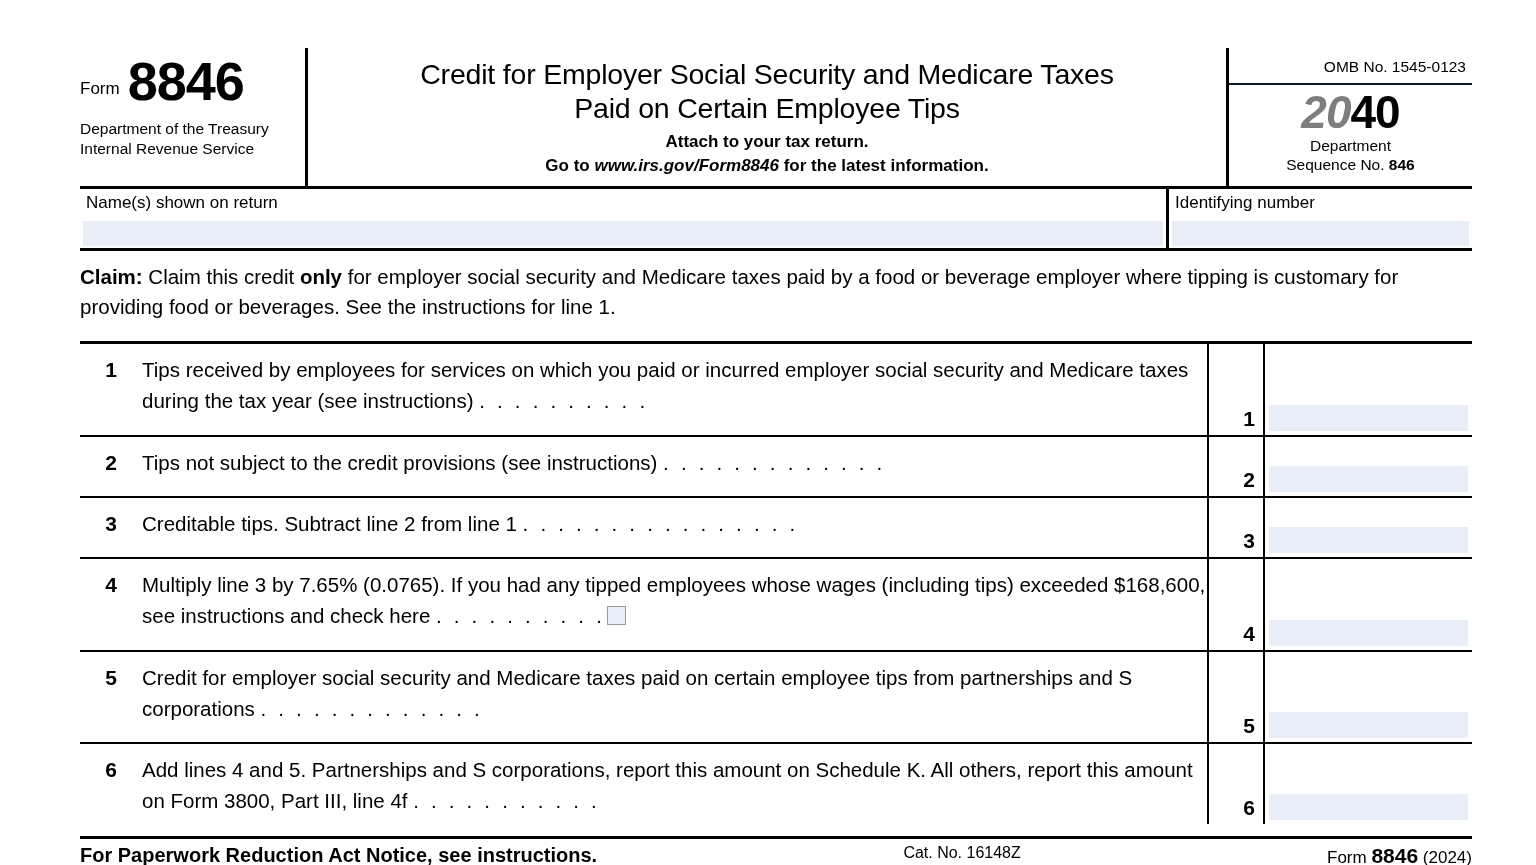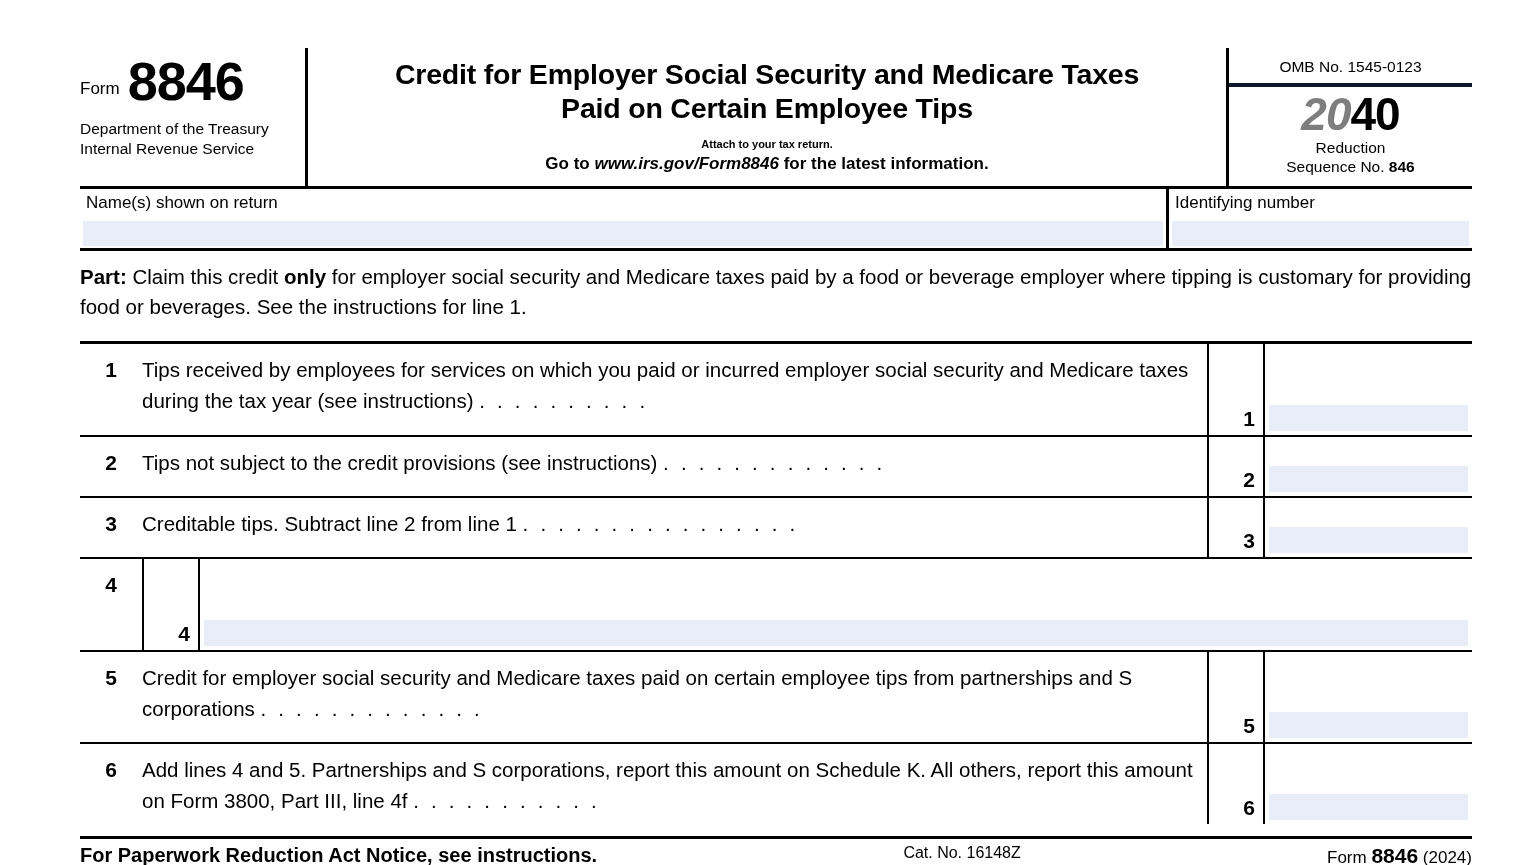--- a/index.html
+++ b/index.html
@@ -63,48 +63,49 @@
 
   .hdr-center {
     flex: 1;
     text-align: center;
     padding: 10px 14px 0 14px;
     box-sizing: border-box;
     border-right: 3px solid #000;
   }
   .title-main {
     font-size: 28.5px;
-    font-weight: bold;
+    font-weight: normal;
     line-height: 1.18;
     letter-spacing: -0.2px;
   }
   .title-sub {
-    font-size: 11px;
-    font-weight: bold;
-    margin-top: 13px;
+    font-size: 17px;
+    font-weight: bold;
+    margin-top: 7px;
   }
   .title-sub2 {
     font-size: 17px;
     font-weight: bold;
     margin-top: 4px;
   }
   .title-sub2 em {
     font-style: italic;
   }
 
   .hdr-right {
     width: 243px;
     box-sizing: border-box;
     text-align: center;
     position: relative;
   }
   .omb {
     font-size: 15.5px;
     padding: 10px 6px 7px 6px;
-    border-bottom: 4px solid #0f172a;
+    border-bottom: 2px solid #0f172a;
+    text-align: right;
   }
   .year {
     font-size: 46px;
     font-weight: bold;
     letter-spacing: -1px;
     line-height: 1.0;
     padding-top: 4px;
   }
   .year .light {
     color: #7e7e7e;
@@ -304,42 +305,42 @@
       <div class="title-sub">Attach to your tax return.</div>
       <div class="title-sub2">
         <span>Go to </span><em>www.irs.gov/Form8846</em><span> for the latest information.</span>
       </div>
     </div>
 
     <div class="hdr-right">
       <div class="omb">OMB No. 1545-0123</div>
       <div class="year"><span class="light">20</span><span>40</span></div>
       <div class="attach">
-        <div>Reduction</div>
+        <div>Department</div>
         <div>
           <span>Sequence No.</span>
           <b>846</b>
         </div>
       </div>
     </div>
   </div>
 
   <div class="namerow">
     <div class="name-cell">
       <div class="cell-label">Name(s) shown on return</div>
       <div class="cell-input"></div>
     </div>
     <div class="id-cell">
       <div class="cell-label">Identifying number</div>
       <div class="cell-input"></div>
     </div>
   </div>
 
   <div class="note">
-    <b>Part:</b><span> Claim this credit </span><b>only</b><span> for employer social security and Medicare taxes paid by a food or beverage employer where tipping is customary for providing food or beverages. See the instructions for line 1.</span>
+    <b>Claim:</b><span> Claim this credit </span><b>only</b><span> for employer social security and Medicare taxes paid by a food or beverage employer where tipping is customary for providing food or beverages. See the instructions for line 1.</span>
   </div>
 
   <div class="table">
 
     <div class="row r1 rowsep">
       <div class="row-num">1</div>
       <div class="row-text">
         <span class="just">Tips received by employees for services on which you paid or incurred employer social security and Medicare taxes during the tax year (see instructions)</span>
         <span class="leader">. . . . . . . . . .</span>
       </div>
@@ -374,20 +375,24 @@
       <div class="row-linelabel">
           <span>3</span>
         </div>
       <div class="row-amount">
         <div class="amount-box"></div>
       </div>
     </div>
 
     <div class="row r4 rowsep">
       <div class="row-num">4</div>
+      <div class="row-text">
+        <span class="just">Multiply line 3 by 7.65% (0.0765). If you had any tipped employees whose wages (including tips) exceeded $168,600, see instructions and check here</span>
+        <span class="leader">. . . . . . . . . .</span><span class="chkbox"></span>
+      </div>
       <div class="row-linelabel">
           <span>4</span>
         </div>
       <div class="row-amount">
         <div class="amount-box"></div>
       </div>
     </div>
 
     <div class="row r5 rowsep">
       <div class="row-num">5</div>

